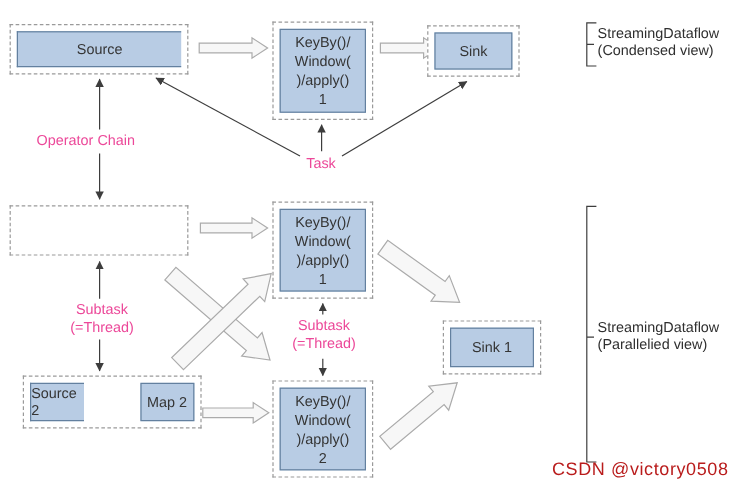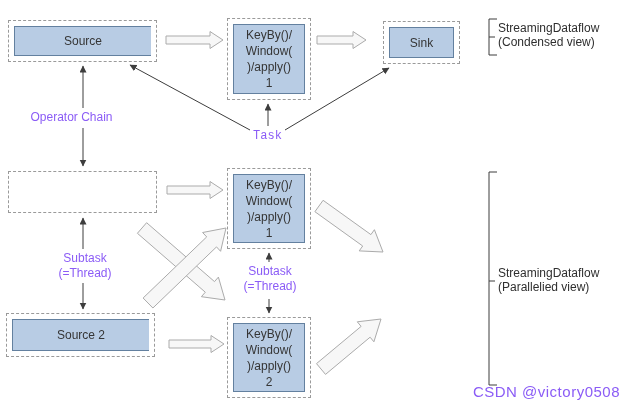--- a/index.html
+++ b/index.html
@@ -11,26 +11,26 @@
   svg.layer{position:absolute;left:0;top:0;width:627px;height:412px;}
   .dashed{position:absolute;border:1px dashed #9a9a9a;background:#ffffff;box-sizing:content-box;}
   .fill{background:#b8cce4;border:1px solid #63809f;color:#353535;
         display:flex;align-items:center;justify-content:center;font-size:12px;}
   .pair{position:absolute;left:5px;top:5px;right:5px;bottom:5px;display:flex;gap:47px;}
   .pair .cell{flex:1;display:flex;align-items:center;justify-content:center;
         background:#b8cce4;border:1px solid #63809f;color:#353535;font-size:12px;}
   .pair .cell:first-child{border-right:none;}
   .single{position:absolute;left:5px;top:5px;right:5px;bottom:5px;
         text-align:center;white-space:pre-line;line-height:16px;}
-  .note{position:absolute;font-size:12px;color:#8b5cf6;white-space:pre-line;
+  .note{position:absolute;font-size:12px;color:#ec4899;white-space:pre-line;
         text-align:center;line-height:15px;}
   .bracket-title{position:absolute;font-size:12px;color:#2f2f2f;white-space:pre-line;
         text-align:left;line-height:14px;}
-  .watermark{position:absolute;left:460px;top:383px;width:160px;text-align:right;
-        font-size:15px;color:#8b5cf6;letter-spacing:0.5px;}
+  .watermark{position:absolute;left:460px;top:383px;width:160px;
+        font-size:15px;color:#b91c1c;letter-spacing:0.5px;}
 </style>
 </head>
 <body>
 
 <div class="canvas">
 
   <svg class="layer" viewBox="0 0 627 412">
     <defs>
       <marker id="ah" markerWidth="9" markerHeight="8" refX="6.5" refY="3.5" orient="auto" markerUnits="userSpaceOnUse">
         <path d="M0,0 L7,3.5 L0,7 Z" fill="#3d3d3d"></path>
@@ -74,57 +74,61 @@
     </div>
   </div>
 
   <div class="dashed" style="left:227px;top:18px;width:82px;height:80px;">
     <div class="fill single">KeyBy()/
 Window(
 )/apply()
 1</div>
   </div>
 
-  <div class="dashed" style="left:383px;top:21px;width:75px;height:41px;">
+  <div class="dashed" style="left:356px;top:21px;width:75px;height:41px;">
     <div class="fill single" style="line-height:30px;">Sink</div>
   </div>
 
   <div class="bracket-title" style="left:498px;top:21px;width:124px;">StreamingDataflow
 (Condensed view)</div>
 
   <div class="dashed" style="left:8px;top:171px;width:147px;height:40px;">
     <div class="pair">
     </div>
   </div>
 
   <div class="dashed" style="left:227px;top:168px;width:82px;height:79px;">
     <div class="fill single">KeyBy()/
 Window(
 )/apply()
 1</div>
   </div>
 
-  <div class="dashed" style="left:6px;top:313px;width:147px;height:42px;">
+  <div class="dashed" style="left:19px;top:313px;width:147px;height:42px;">
     <div class="pair">
       <div class="cell">Source 2</div>
+      <div class="cell">Map 2</div>
     </div>
   </div>
 
   <div class="dashed" style="left:227px;top:317px;width:82px;height:79px;">
     <div class="fill single">KeyBy()/
 Window(
 )/apply()
 2</div>
   </div>
 
+  <div class="dashed" style="left:369px;top:267px;width:80px;height:43px;">
+    <div class="fill single" style="line-height:31px;">Sink 1</div>
+  </div>
 
   <div class="bracket-title" style="left:498px;top:266px;width:124px;">StreamingDataflow
 (Parallelied view)</div>
 
   <div class="note" style="left:24px;top:110px;width:95px;">Operator Chain</div>
-  <div class="note" style="left:245px;top:129px;width:45px;font-family:Liberation Mono, monospace;">Task</div>
+  <div class="note" style="left:245px;top:129px;width:45px;">Task</div>
   <div class="note" style="left:40px;top:251px;width:90px;">Subtask
 (=Thread)</div>
   <div class="note" style="left:227px;top:264px;width:86px;">Subtask
 (=Thread)</div>
 
   <div class="watermark">CSDN @victory0508</div>
 </div>
 
 </body></html>

